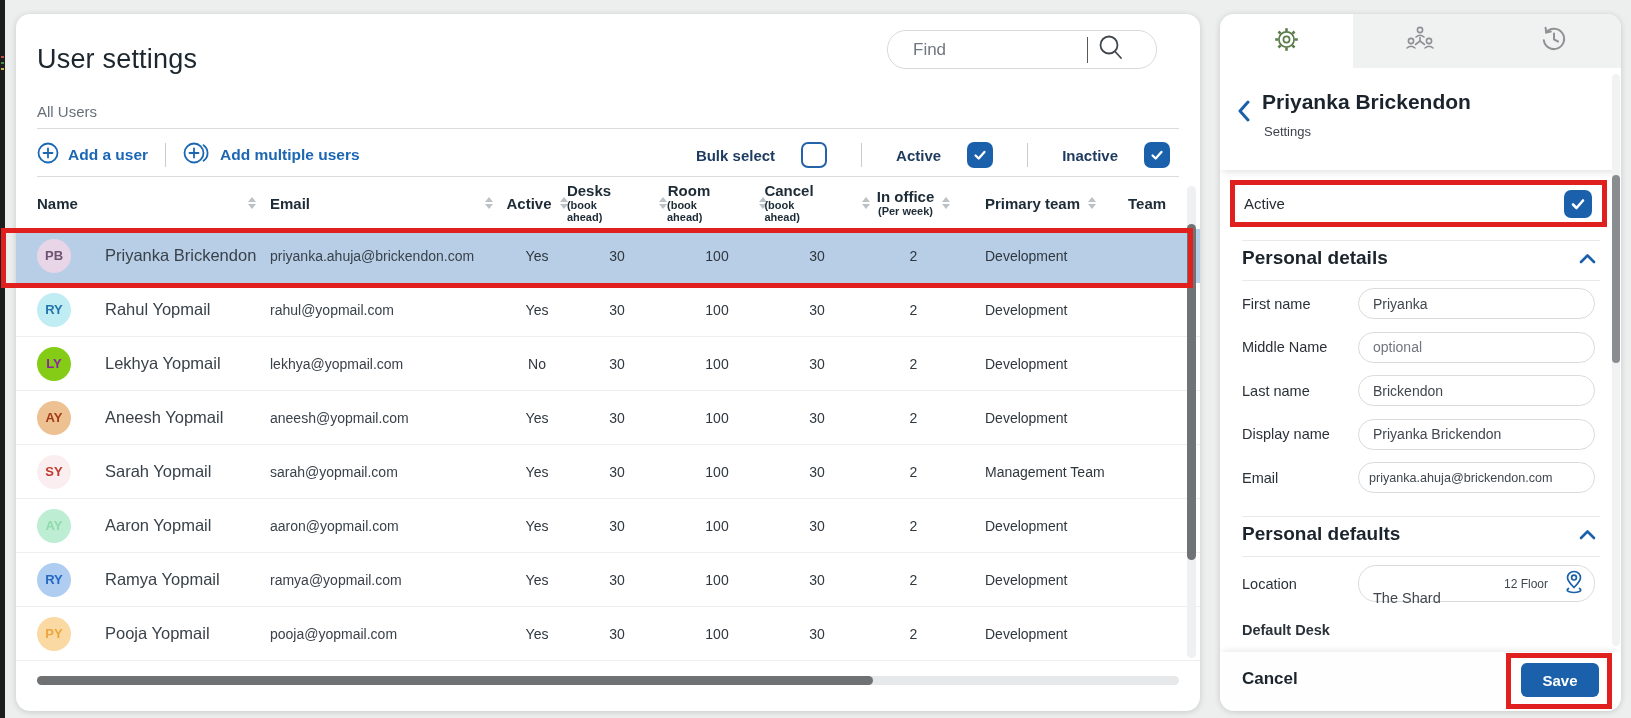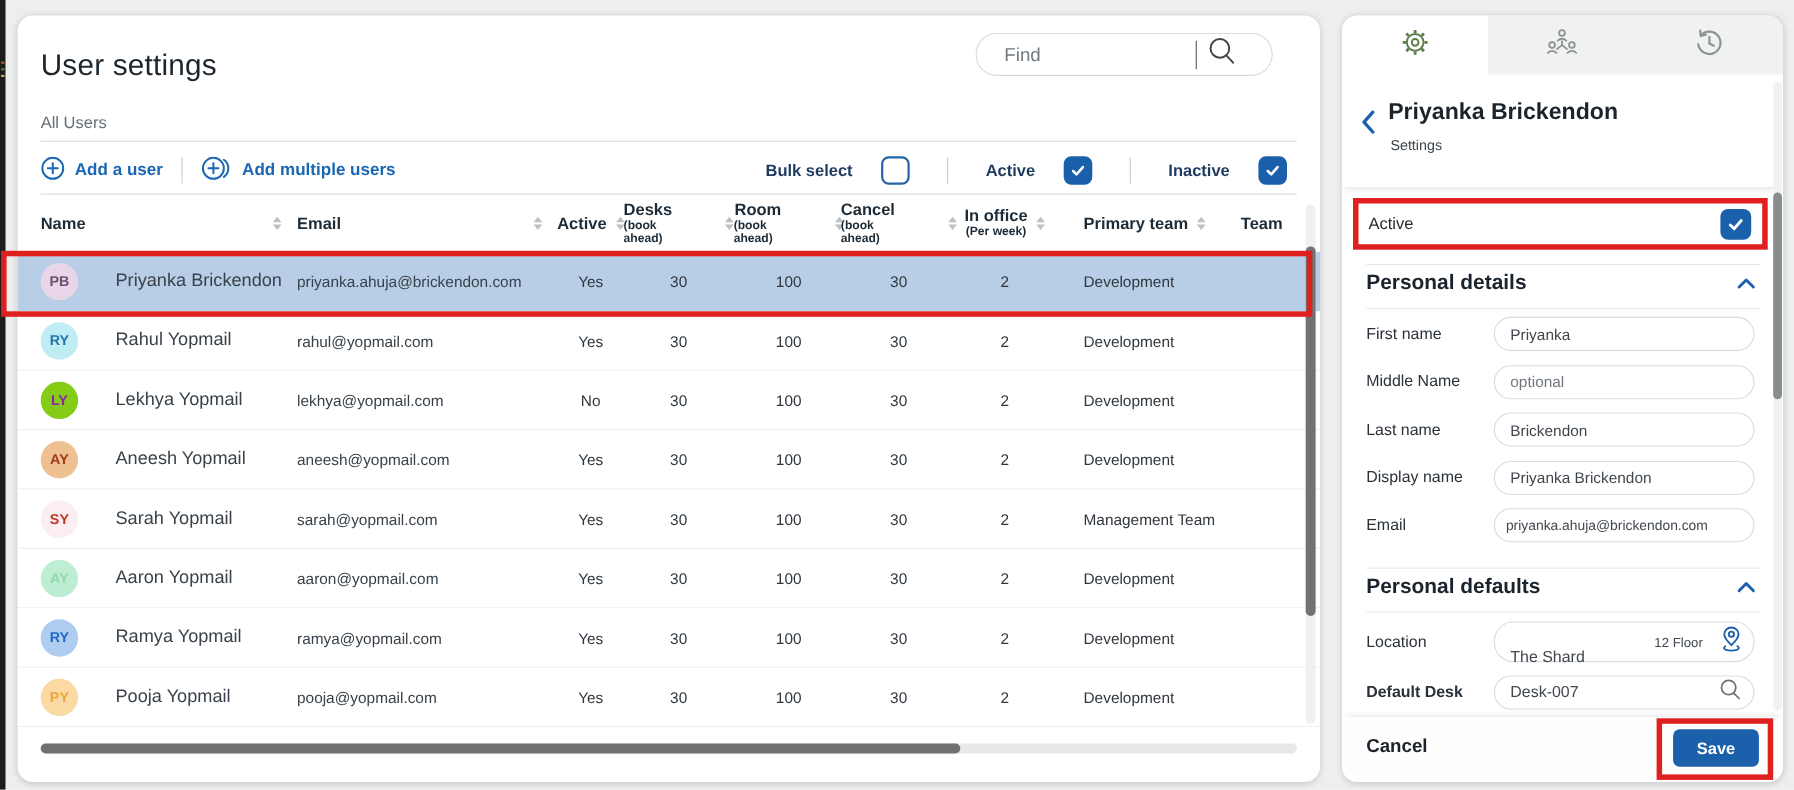--- a/index.html
+++ b/index.html
@@ -536,29 +536,20 @@
             <circle cx="12" cy="8.6" r="2.4"></circle>
             <path d="M6.5 19.5 q-2.5 1.5 0 3 q5.5 2 11 0 q2.5 -1.5 0 -3" stroke-linecap="round"></path>
           </g>
         </svg>
       </span>
     </span>
   </div>
 
   <div class="frow" style="top:600px;">
     <span class="flabel" style="font-weight:bold;">Default Desk</span>
-    <span class="pill desk-pill">
-      <span class="desk-val">Desk-007</span>
-      <span class="desk-mag">
-        <svg width="22" height="22" viewBox="0 0 22 22">
-            <circle cx="9.5" cy="9" r="6.5" fill="none" stroke="#6d7378" stroke-width="1.6"></circle>
-            <line x1="14.5" y1="14.5" x2="19" y2="19" stroke="#6d7378" stroke-width="1.6" stroke-linecap="round"></line>
-          </svg>
-      </span>
-    </span>
   </div>
 
   <div class="rp-footer">
     <span class="cancel-btn">Cancel</span>
     <button class="save-btn">Save</button>
   </div>
   <div class="anno" id="save-anno"></div>
 
   <div class="rp-vtrack">
       <div class="rp-vthumb"></div>

